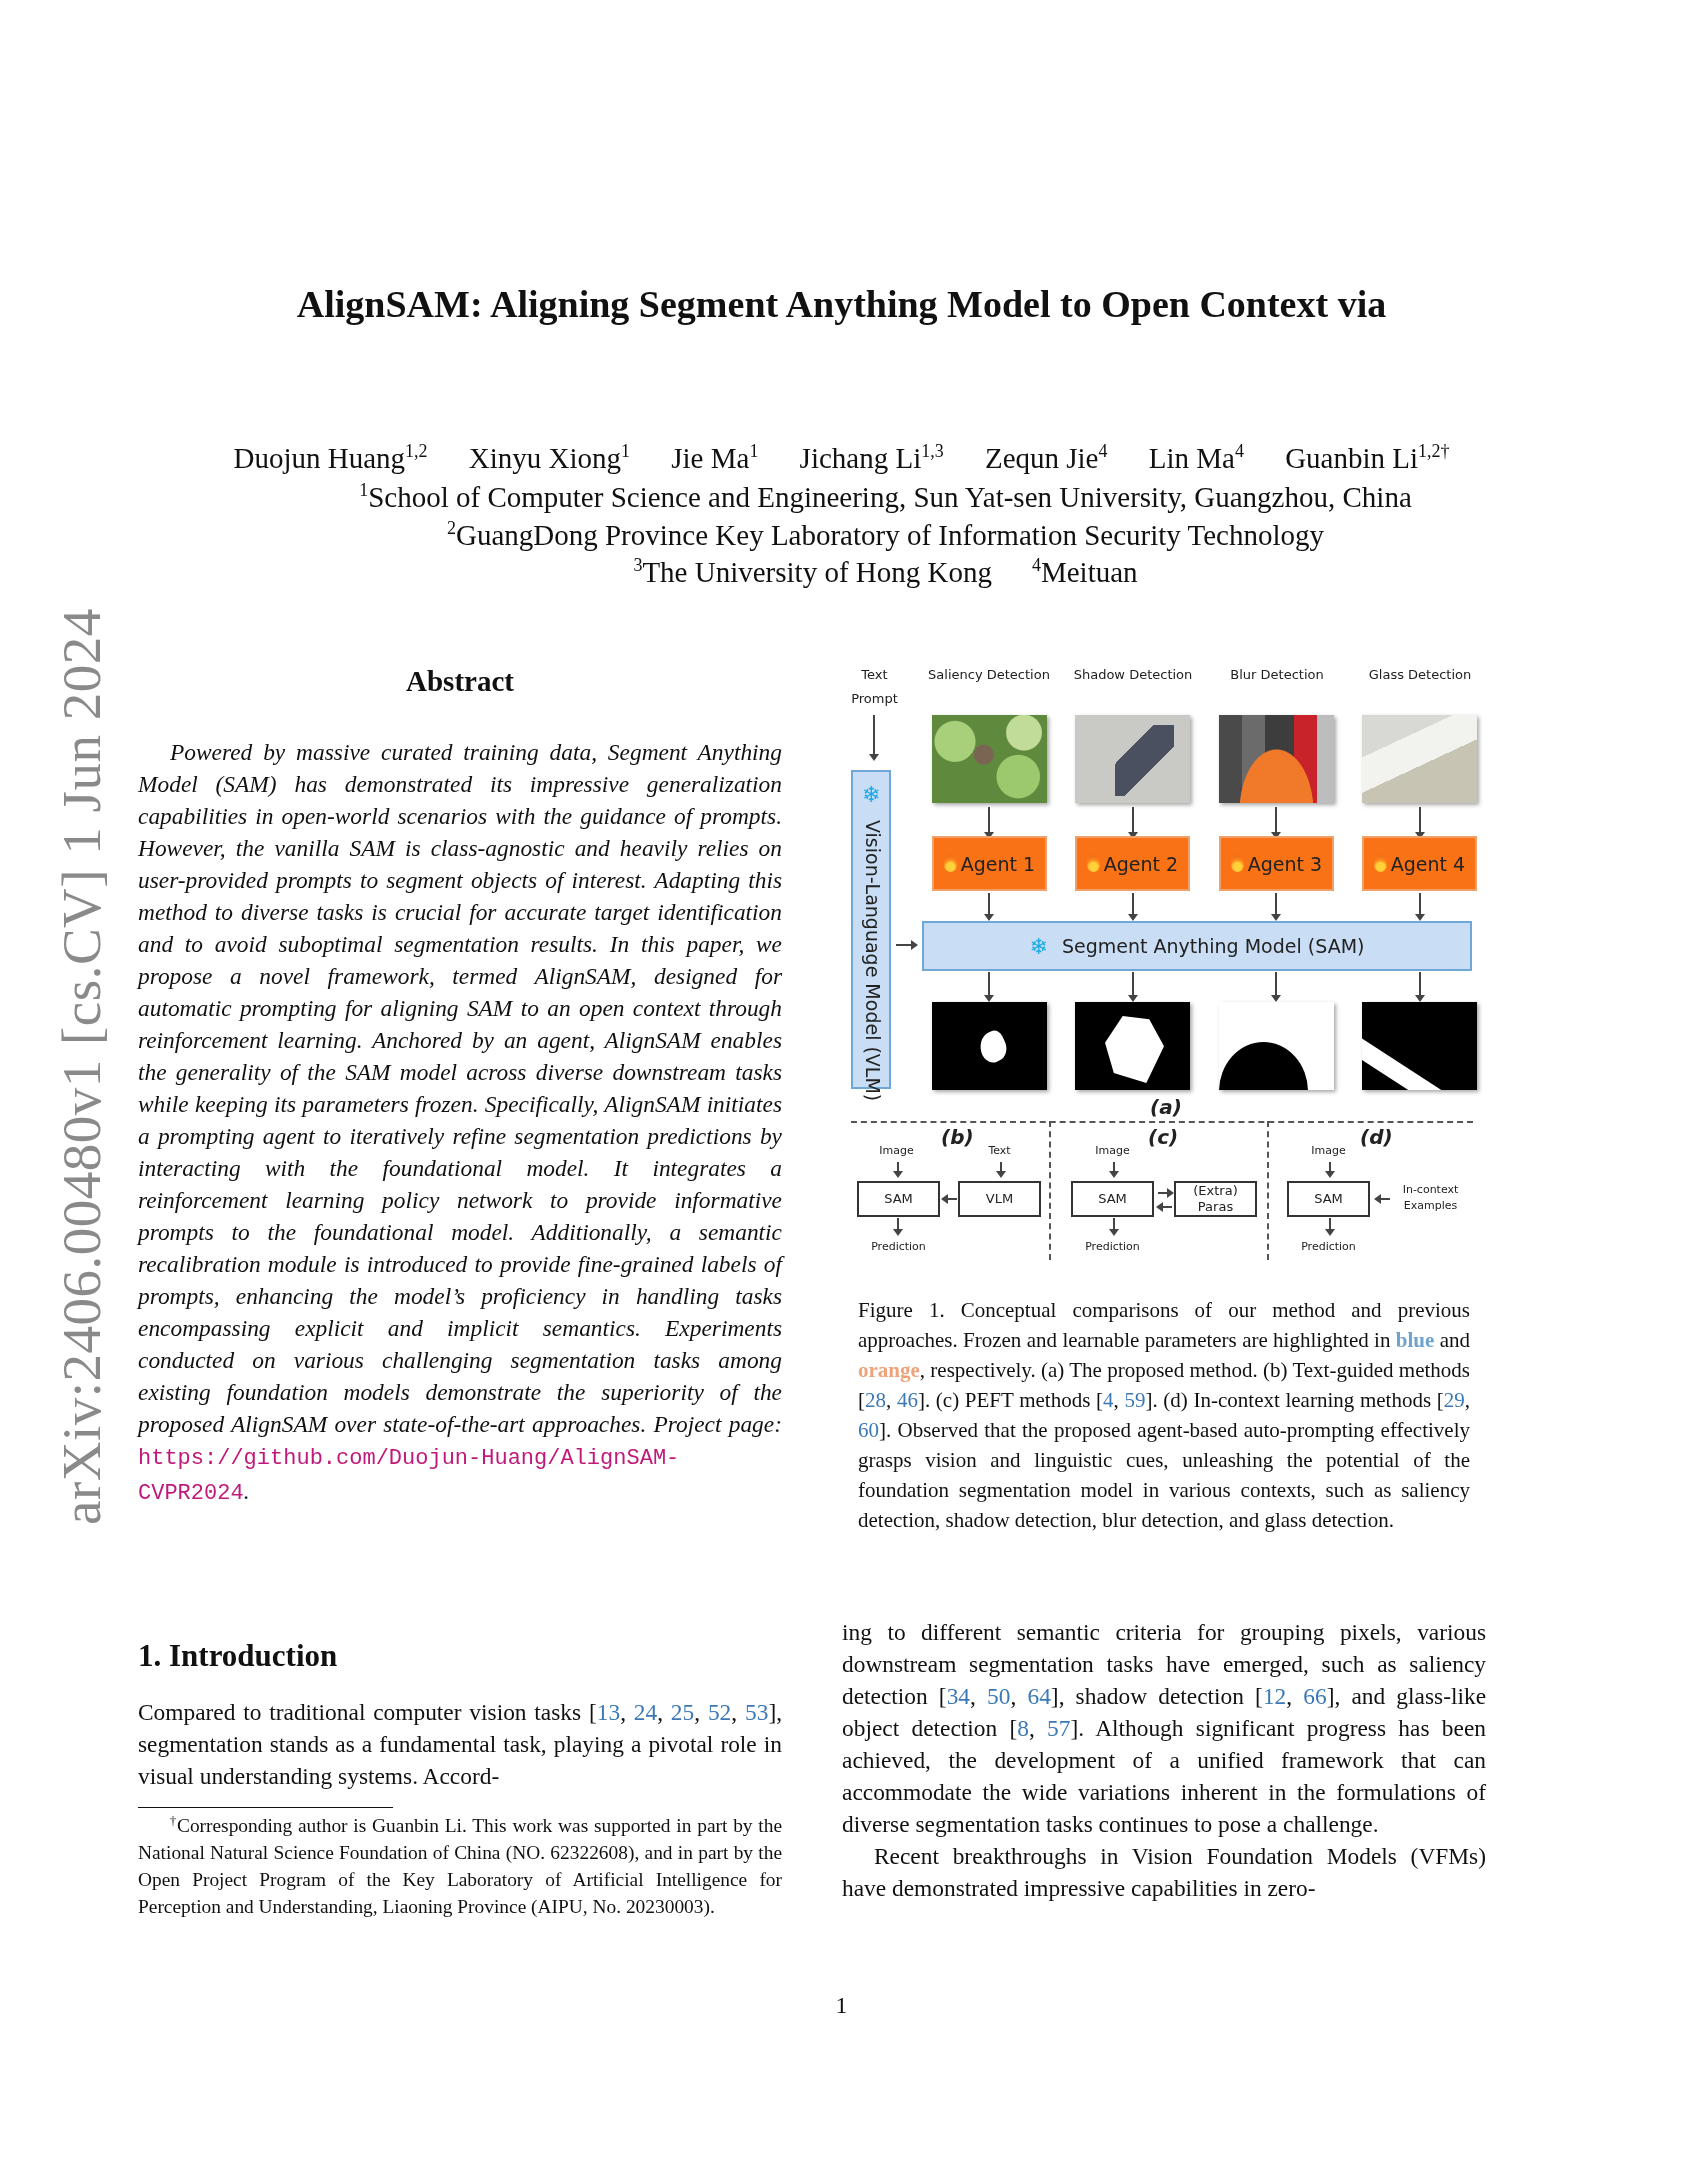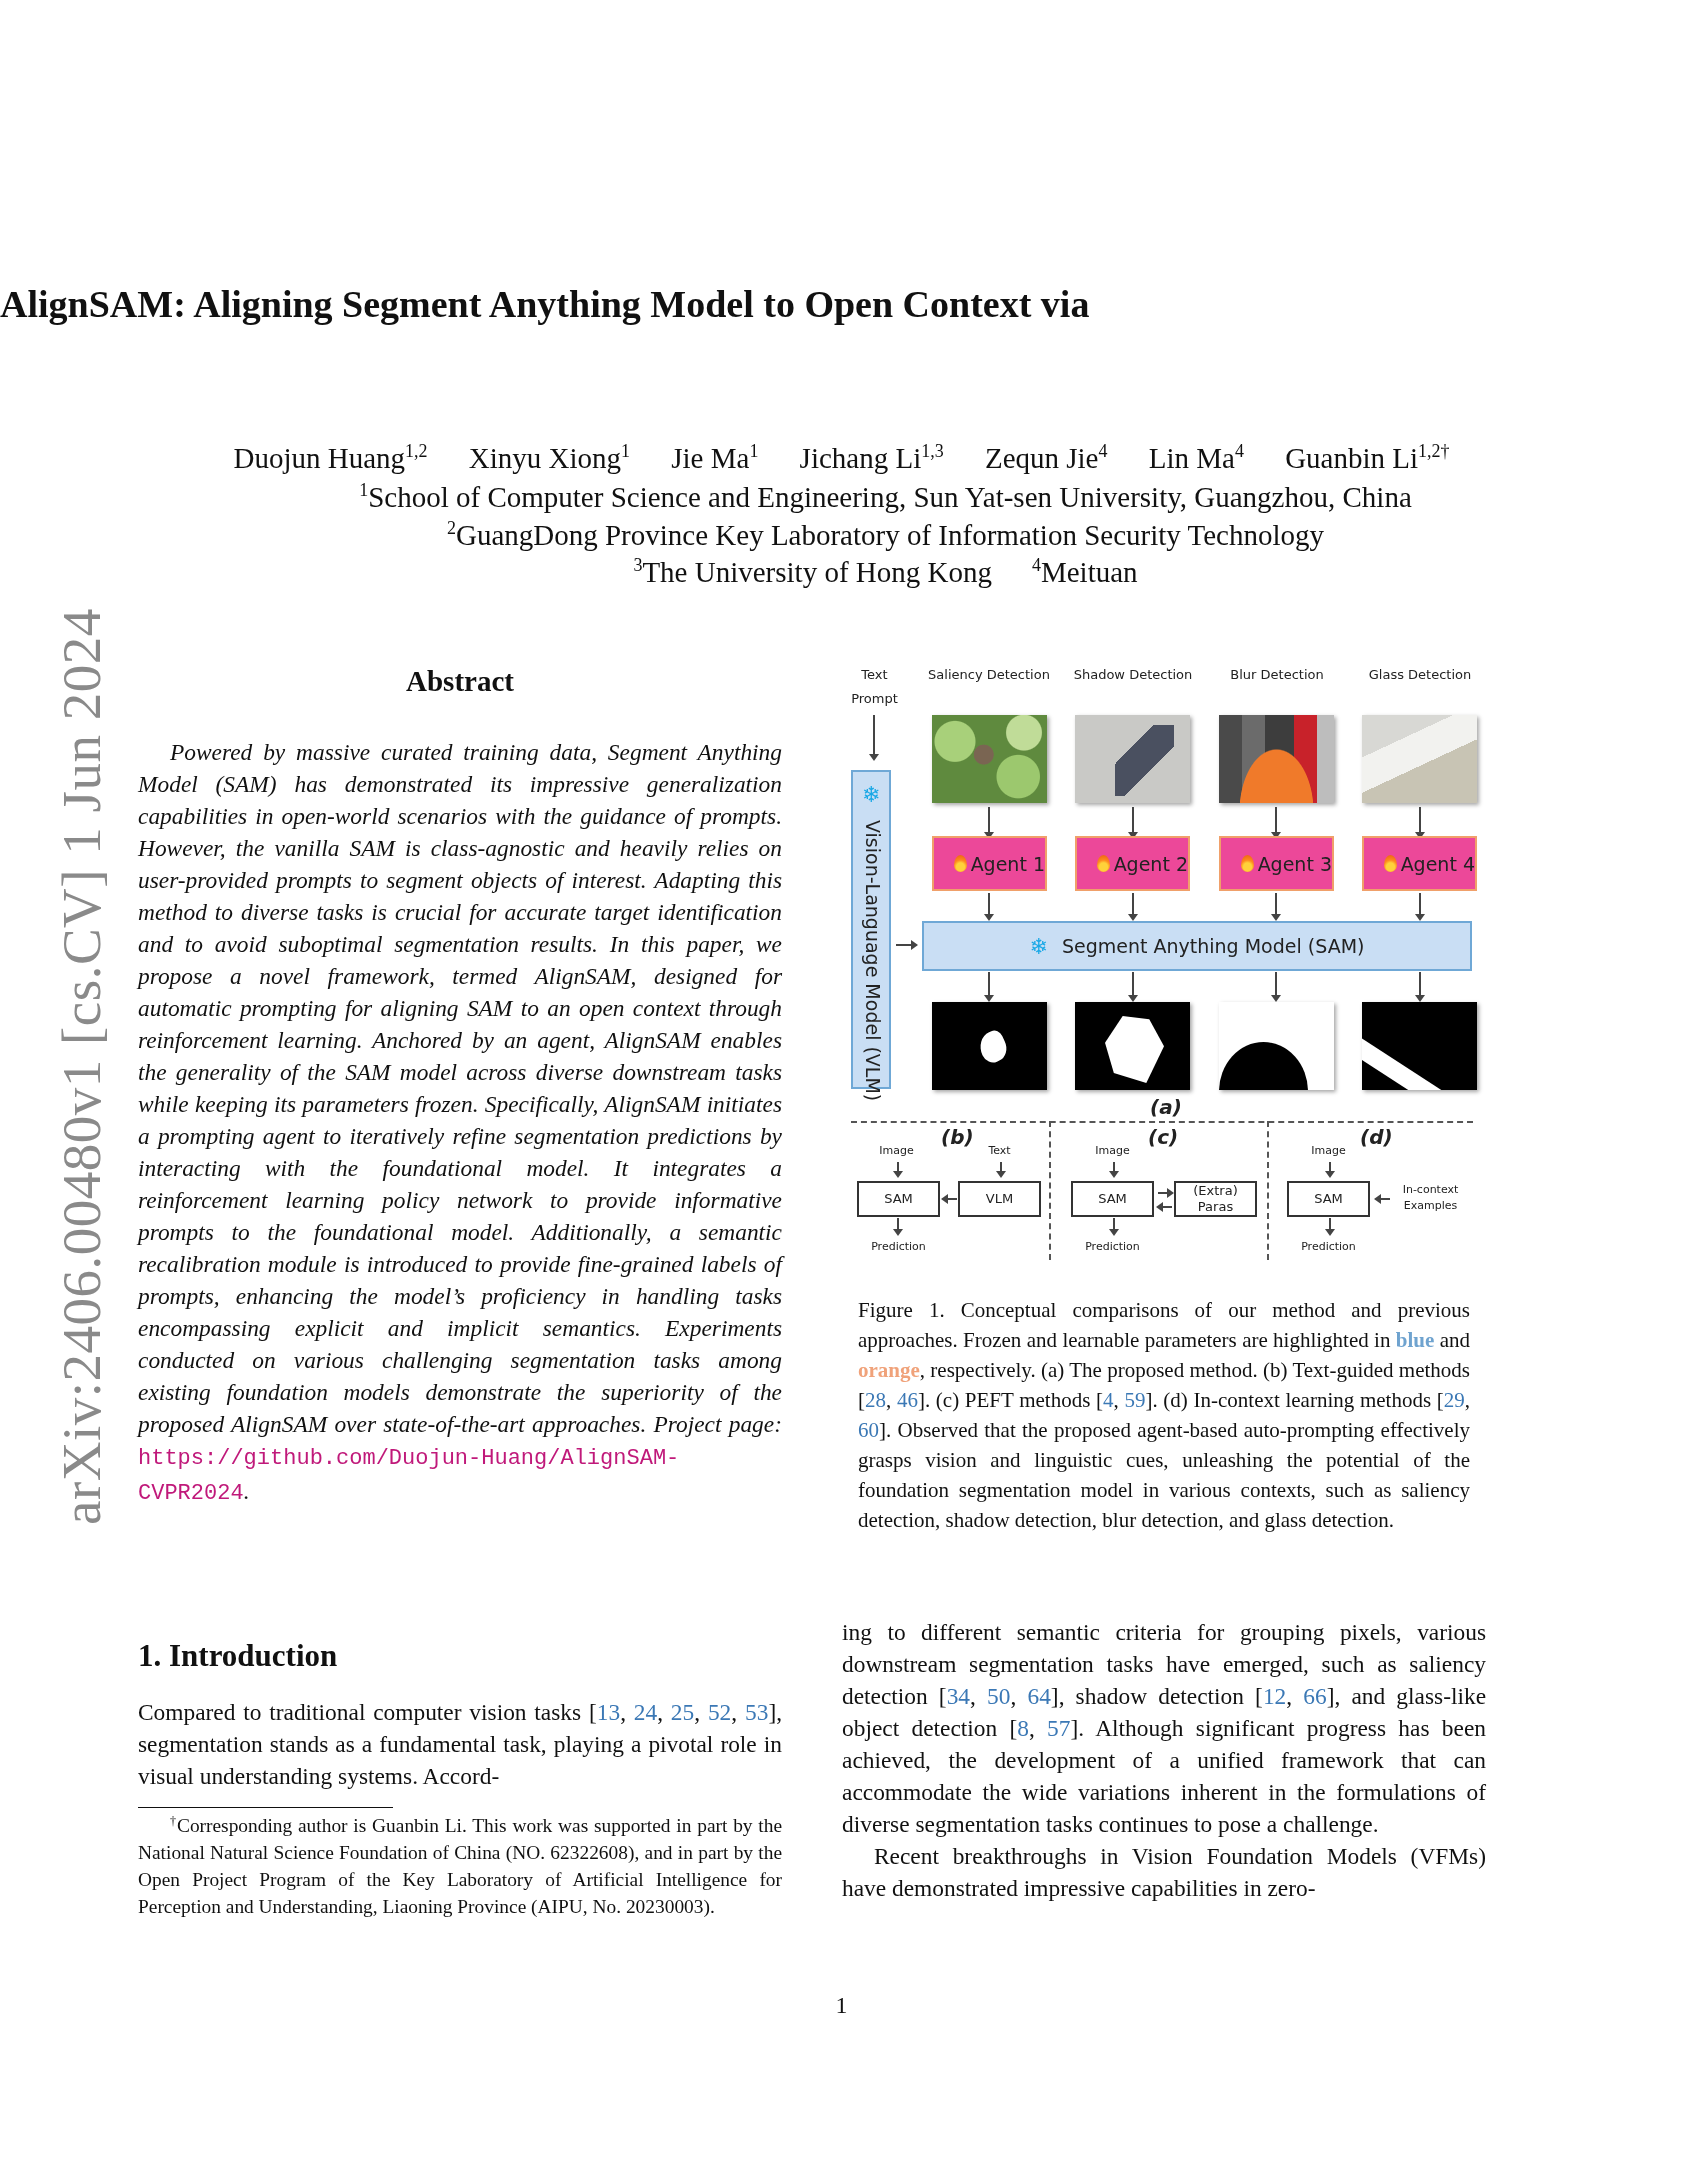--- a/index.html
+++ b/index.html
@@ -1,18 +1,18 @@
 <!DOCTYPE html>
 <html><head>
 <meta charset="utf-8">
 <style>
   html, body { margin:0; padding:0; background:#fff; }
   body { width:1683px; height:2178px; position:relative; overflow:hidden; font-family:"Liberation Serif", serif; color:#111; }
   .abs { position:absolute; }
-  .title { left:0; width:1683px; top:279px; text-align:left; font-weight:bold; font-size:38px; line-height:50px; }
+  .title { left:0; width:1683px; top:279px; text-align:center; font-weight:bold; font-size:38px; line-height:50px; }
   .authors { left:0; width:1683px; top:439px; text-align:center; font-size:29px; line-height:38px; }
   .authors .a { margin:0 17px; }
   sup { font-size:62%; line-height:0; }
   .affil { left:0; width:1683px; text-align:center; font-size:29px; line-height:38px;margin-left:44px; }
   .arxiv { left:50px; top:1525px; transform-origin:0 0; transform:rotate(-90deg); font-size:55px; color:#8a8a8a; white-space:nowrap; letter-spacing:0.5px; font-family:"Liberation Serif", serif; }
   .col { width:644px; font-size:23.4px; line-height:32px; text-align:justify; }
   .h-abs { left:138px; width:644px; top:665px; text-align:center; font-weight:bold; font-size:29px; }
   .abstract { left:138px; top:736px; font-style:italic; }
   .abstract p { margin:0; text-indent:32px; }
   .link { color:#c0197a; font-family:"Liberation Mono", monospace; font-style:normal; font-size:22px; }
@@ -28,21 +28,21 @@
   .caption { left:842px; top:1279px; width:644px; font-size:21px; line-height:30px; text-align:justify; }
   .caption p { margin:16px; }
   .blue { color:#6fa3cf; font-weight:bold; }
   .orange { color:#f0a27a; font-weight:bold; }
   .pagenum { left:0; width:1683px; top:1992px; text-align:center; font-size:24px; }
 
   
   .fig { font-family:"DejaVu Sans", sans-serif; color:#222; }
   .fl { position:absolute; font-size:13px; line-height:24px; text-align:center; }
   .img { position:absolute; width:115px; height:88px; box-shadow:2px 2px 4px rgba(0,0,0,0.35); overflow:hidden; }
-  .agent { position:absolute; width:115px; height:55px; background:#ec4899; border:2px solid #f0a06a; box-sizing:border-box; font-size:19px; display:flex; align-items:center; justify-content:flex-end; gap:4px; }
+  .agent { position:absolute; width:115px; height:55px; background:#f97316; border:2px solid #f0a06a; box-sizing:border-box; font-size:19px; display:flex; align-items:center; justify-content:center; gap:4px; }
   .flame { width:13px; height:17px; background:radial-gradient(circle at 50% 70%, #ffd23a 0 30%, #ff8a1f 50%, #e85d12 100%); border-radius:50% 50% 50% 50% / 60% 60% 40% 40%; display:inline-block; }
   .sam-bar { position:absolute; background:#c9def4; border:2px solid #6fa8d6; box-sizing:border-box; display:flex; align-items:center; justify-content:center; font-size:19px; gap:14px; }
   .vlm-bar { position:absolute; background:#c9def4; border:2px solid #6fa8d6; box-sizing:border-box; }
   .vlm-text { position:absolute; left:9px; top:48px; writing-mode:vertical-rl; font-size:19px; white-space:nowrap; }
   .snow { color:#19a8e6; font-weight:bold; font-size:22px; }
   .arrow-v { position:absolute; width:2px; background:#444; }
   .arrow-v::after { content:""; position:absolute; left:-4px; bottom:-2px; border-left:5px solid transparent; border-right:5px solid transparent; border-top:7px solid #444; }
   .arrow-h { position:absolute; height:2px; background:#444; }
   .arrow-h.r::after { content:""; position:absolute; right:-2px; top:-4px; border-top:5px solid transparent; border-bottom:5px solid transparent; border-left:7px solid #444; }
   .arrow-h.l::after { content:""; position:absolute; left:-2px; top:-4px; border-top:5px solid transparent; border-bottom:5px solid transparent; border-right:7px solid #444; }

